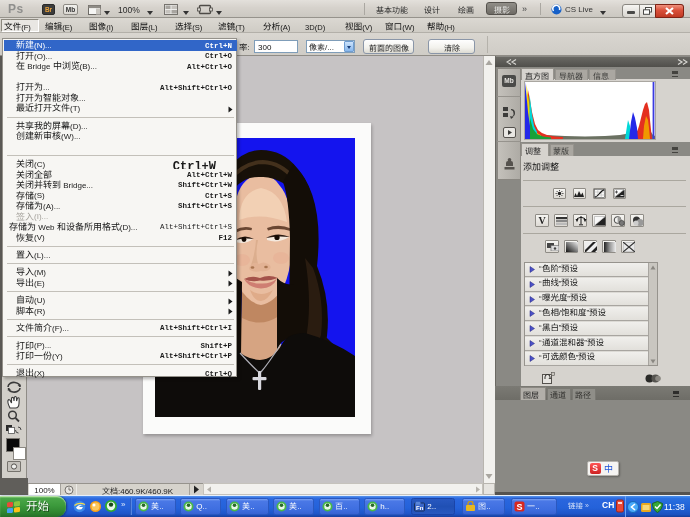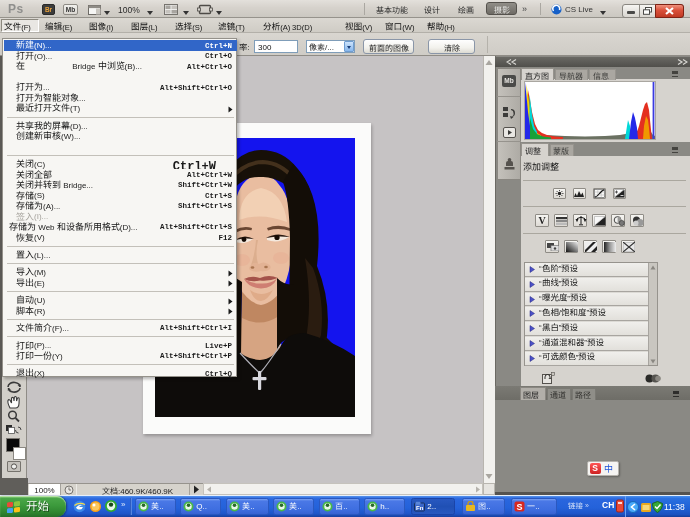--- a/index.html
+++ b/index.html
@@ -222,21 +222,21 @@
       <use href="#g62e9" x="1000"></use>
     </svg><span style="font-size:7.6px;color:#151515">(S)</span></div>
 <div class="ab" style="left:218px;top:21.5px;white-space:nowrap"><svg width="17.2" height="8.6" viewBox="0 0 2000 1000" fill="#151515" style="vertical-align:-0.12em;">
       <use href="#g6ee4" x="0"></use>
       <use href="#g955c" x="1000"></use>
     </svg><span style="font-size:7.6px;color:#151515">(T)</span></div>
 <div class="ab" style="left:263px;top:21.5px;white-space:nowrap"><svg width="17.2" height="8.6" viewBox="0 0 2000 1000" fill="#151515" style="vertical-align:-0.12em;">
       <use href="#g5206" x="0"></use>
       <use href="#g6790" x="1000"></use>
     </svg><span style="font-size:7.6px;color:#151515">(A)</span></div>
-<div class="ab" style="left:292px;top:21.5px;white-space:nowrap"><span style="font-size:7.6px;color:#151515">3D(D)</span></div>
+<div class="ab" style="left:305px;top:21.5px;white-space:nowrap"><span style="font-size:7.6px;color:#151515">3D(D)</span></div>
 <div class="ab" style="left:345px;top:21.5px;white-space:nowrap"><svg width="17.2" height="8.6" viewBox="0 0 2000 1000" fill="#151515" style="vertical-align:-0.12em;">
       <use href="#g89c6" x="0"></use>
       <use href="#g56fe" x="1000"></use>
     </svg><span style="font-size:7.6px;color:#151515">(V)</span></div>
 <div class="ab" style="left:385px;top:21.5px;white-space:nowrap"><svg width="17.2" height="8.6" viewBox="0 0 2000 1000" fill="#151515" style="vertical-align:-0.12em;">
       <use href="#g7a97" x="0"></use>
       <use href="#g53e3" x="1000"></use>
     </svg><span style="font-size:7.6px;color:#151515">(W)</span></div>
 <div class="ab" style="left:427px;top:21.5px;white-space:nowrap"><svg width="17.2" height="8.6" viewBox="0 0 2000 1000" fill="#151515" style="vertical-align:-0.12em;">
       <use href="#g5e2e" x="0"></use>
@@ -675,21 +675,21 @@
     <div style="position:absolute;left:1px;top:11.5px;width:233px;height:10.5px;white-space:nowrap;overflow:hidden">
       <span style="position:absolute;left:12px;top:0.2px;white-space:nowrap"><svg width="18" height="9" viewBox="0 0 2000 1000" fill="#1a1a1a" style="vertical-align:-0.12em;">
           <use href="#g6253" x="0"></use>
           <use href="#g5f00" x="1000"></use>
         </svg><span style="font-size:8px;color:#1a1a1a;">(O)...</span></span>
       <span style="position:absolute;right:5px;top:1.5px;font-family:'Liberation Mono',monospace;font-size:7.5px;font-weight:bold;color:#1a1a1a">Ctrl+O</span>
     </div>
     <div style="position:absolute;left:1px;top:22.0px;width:233px;height:10.5px;white-space:nowrap;overflow:hidden">
       <span style="position:absolute;left:12px;top:0.2px;white-space:nowrap"><svg width="9" height="9" viewBox="0 0 1000 1000" fill="#1a1a1a" style="vertical-align:-0.12em;">
           <use href="#g5728" x="0"></use>
-        </svg><span style="font-size:8px;color:#1a1a1a;margin-left:45px;"> Bridge </span><svg width="27" height="9" viewBox="0 0 3000 1000" fill="#1a1a1a" style="vertical-align:-0.12em;">
+        </svg><span style="font-size:8px;color:#1a1a1a;"> Bridge </span><svg width="27" height="9" viewBox="0 0 3000 1000" fill="#1a1a1a" style="vertical-align:-0.12em;">
           <use href="#g4e2d" x="0"></use>
           <use href="#g6d4f" x="1000"></use>
           <use href="#g89c8" x="2000"></use>
         </svg><span style="font-size:8px;color:#1a1a1a;">(B)...</span></span>
       <span style="position:absolute;right:5px;top:1.5px;font-family:'Liberation Mono',monospace;font-size:7.5px;font-weight:bold;color:#1a1a1a">Alt+Ctrl+O</span>
     </div>
     <div style="position:absolute;left:1px;top:43.0px;width:233px;height:10.5px;white-space:nowrap;overflow:hidden">
       <span style="position:absolute;left:12px;top:0.2px;white-space:nowrap"><svg width="27" height="9" viewBox="0 0 3000 1000" fill="#1a1a1a" style="vertical-align:-0.12em;">
           <use href="#g6253" x="0"></use>
           <use href="#g5f00" x="1000"></use>
@@ -796,21 +796,21 @@
           <use href="#g4e3a" x="2000"></use>
         </svg><span style="font-size:8px;color:#1a1a1a;"> Web </span><svg width="63" height="9" viewBox="0 0 7000 1000" fill="#1a1a1a" style="vertical-align:-0.12em;">
           <use href="#g548c" x="0"></use>
           <use href="#g8bbe" x="1000"></use>
           <use href="#g5907" x="2000"></use>
           <use href="#g6240" x="3000"></use>
           <use href="#g7528" x="4000"></use>
           <use href="#g683c" x="5000"></use>
           <use href="#g5f0f" x="6000"></use>
         </svg><span style="font-size:8px;color:#1a1a1a;">(D)...</span></span>
-      <span style="position:absolute;right:5px;top:1.5px;font-family:'Liberation Mono',monospace;font-size:7.5px;font-weight:bold;color:#1a1a1a">Alt+Shift+Ctrl+S</span>
+      <span style="position:absolute;right:5px;top:1.5px;font-family:'Liberation Mono',monospace;font-size:7.5px;font-weight:normal;color:#1a1a1a">Alt+Shift+Ctrl+S</span>
     </div>
     <div style="position:absolute;left:1px;top:193.3px;width:233px;height:10.5px;white-space:nowrap;overflow:hidden">
       <span style="position:absolute;left:12px;top:0.2px;white-space:nowrap"><svg width="18" height="9" viewBox="0 0 2000 1000" fill="#1a1a1a" style="vertical-align:-0.12em;">
           <use href="#g6062" x="0"></use>
           <use href="#g590d" x="1000"></use>
         </svg><span style="font-size:8px;color:#1a1a1a;">(V)</span></span>
       <span style="position:absolute;right:5px;top:1.5px;font-family:'Liberation Mono',monospace;font-size:7.5px;font-weight:bold;color:#1a1a1a">F12</span>
     </div>
     <div style="position:absolute;left:4px;top:206.8px;width:227px;height:1px;background:#c3c0b9"></div>
     <div style="position:absolute;left:1px;top:210.7px;width:233px;height:10.5px;white-space:nowrap;overflow:hidden">
@@ -866,21 +866,21 @@
           <use href="#g4ecb" x="3000"></use>
         </svg><span style="font-size:8px;color:#1a1a1a;">(F)...</span></span>
       <span style="position:absolute;right:5px;top:1.5px;font-family:'Liberation Mono',monospace;font-size:7.5px;font-weight:bold;color:#1a1a1a">Alt+Shift+Ctrl+I</span>
     </div>
     <div style="position:absolute;left:4px;top:297.4px;width:227px;height:1px;background:#c3c0b9"></div>
     <div style="position:absolute;left:1px;top:301.3px;width:233px;height:10.5px;white-space:nowrap;overflow:hidden">
       <span style="position:absolute;left:12px;top:0.2px;white-space:nowrap"><svg width="18" height="9" viewBox="0 0 2000 1000" fill="#1a1a1a" style="vertical-align:-0.12em;">
           <use href="#g6253" x="0"></use>
           <use href="#g5370" x="1000"></use>
         </svg><span style="font-size:8px;color:#1a1a1a;">(P)...</span></span>
-      <span style="position:absolute;right:5px;top:1.5px;font-family:'Liberation Mono',monospace;font-size:7.5px;font-weight:bold;color:#1a1a1a">Live+P</span>
+      <span style="position:absolute;right:5px;top:1.5px;font-family:'Liberation Mono',monospace;font-size:7.5px;font-weight:bold;color:#1a1a1a">Shift+P</span>
     </div>
     <div style="position:absolute;left:1px;top:311.8px;width:233px;height:10.5px;white-space:nowrap;overflow:hidden">
       <span style="position:absolute;left:12px;top:0.2px;white-space:nowrap"><svg width="36" height="9" viewBox="0 0 4000 1000" fill="#1a1a1a" style="vertical-align:-0.12em;">
           <use href="#g6253" x="0"></use>
           <use href="#g5370" x="1000"></use>
           <use href="#g4e00" x="2000"></use>
           <use href="#g4efd" x="3000"></use>
         </svg><span style="font-size:8px;color:#1a1a1a;">(Y)</span></span>
       <span style="position:absolute;right:5px;top:1.5px;font-family:'Liberation Mono',monospace;font-size:7.5px;font-weight:bold;color:#1a1a1a">Alt+Shift+Ctrl+P</span>
     </div>

